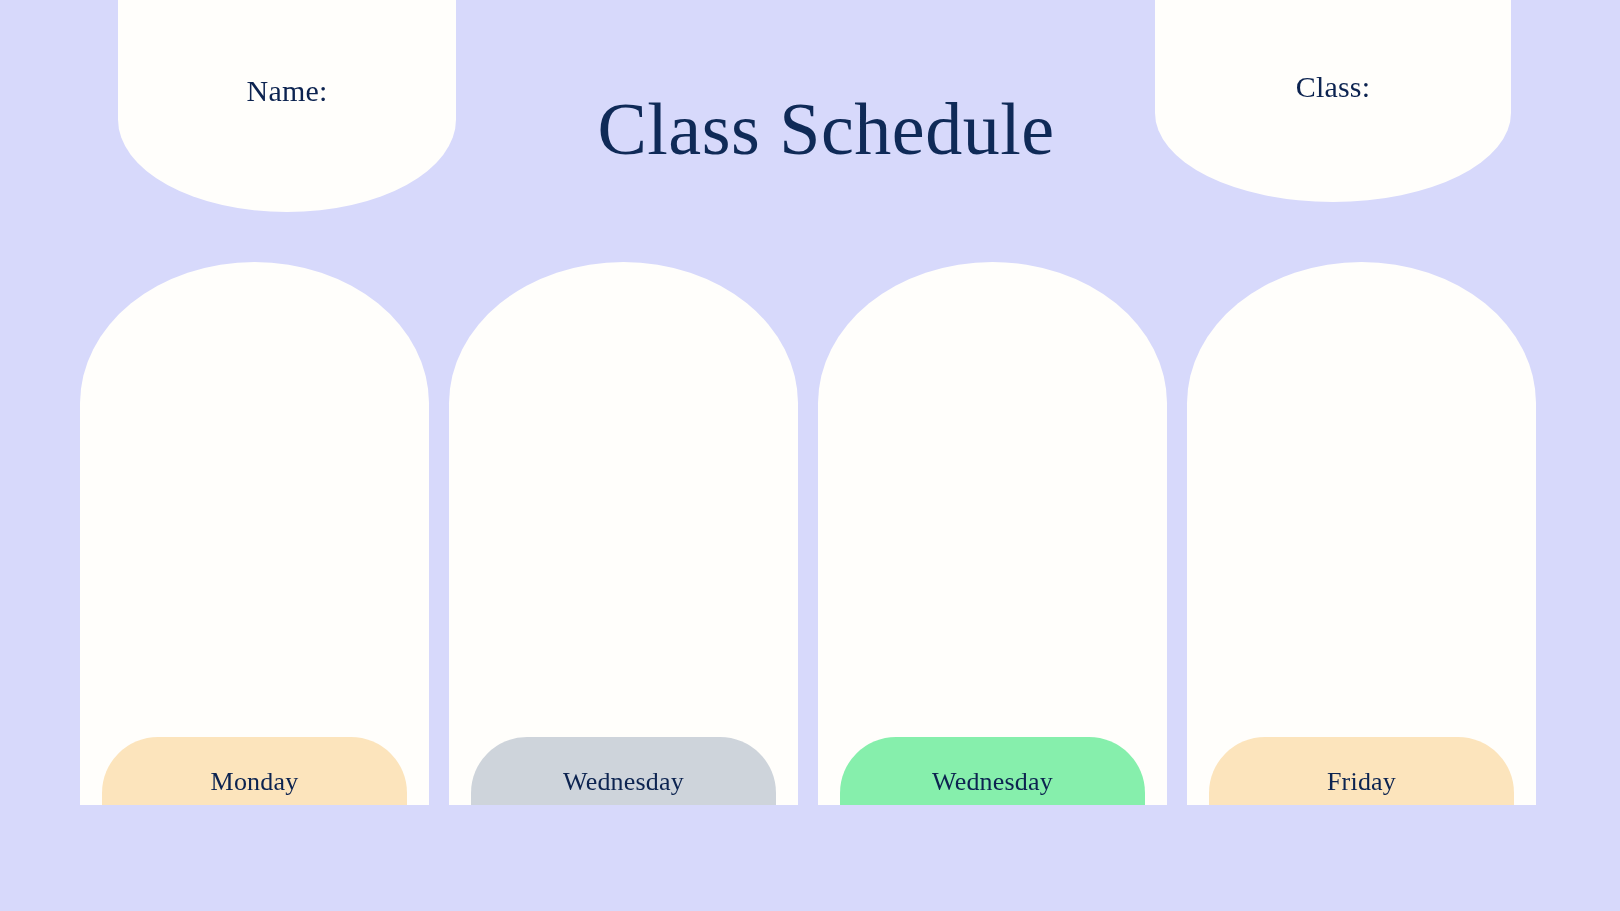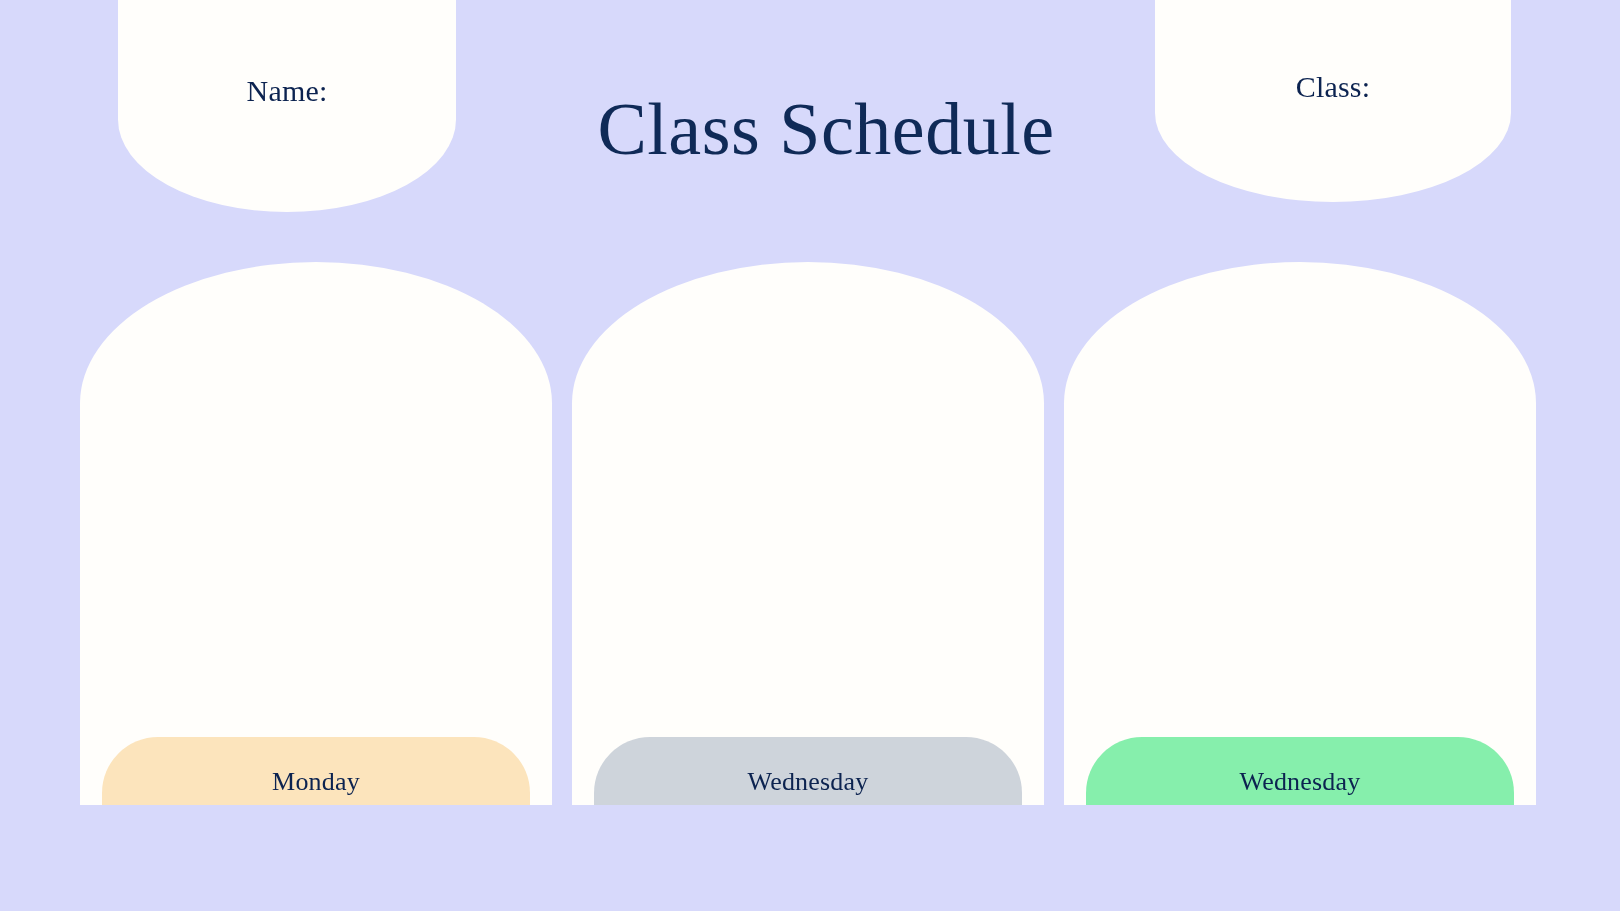--- a/index.html
+++ b/index.html
@@ -168,15 +168,21 @@
     </div>
 
     <div class="day-column">
       <div class="day-notes"></div>
       <div class="day-pill" style="background:#86efac">
         <span class="day-name">Wednesday</span>
       </div>
     </div>
 
 
+    <div class="day-column">
+      <div class="day-notes"></div>
+      <div class="day-pill" style="background:#fce4bc">
+        <span class="day-name">Friday</span>
+      </div>
+    </div>
 
   </div>
 </div>
 
 </body></html>

